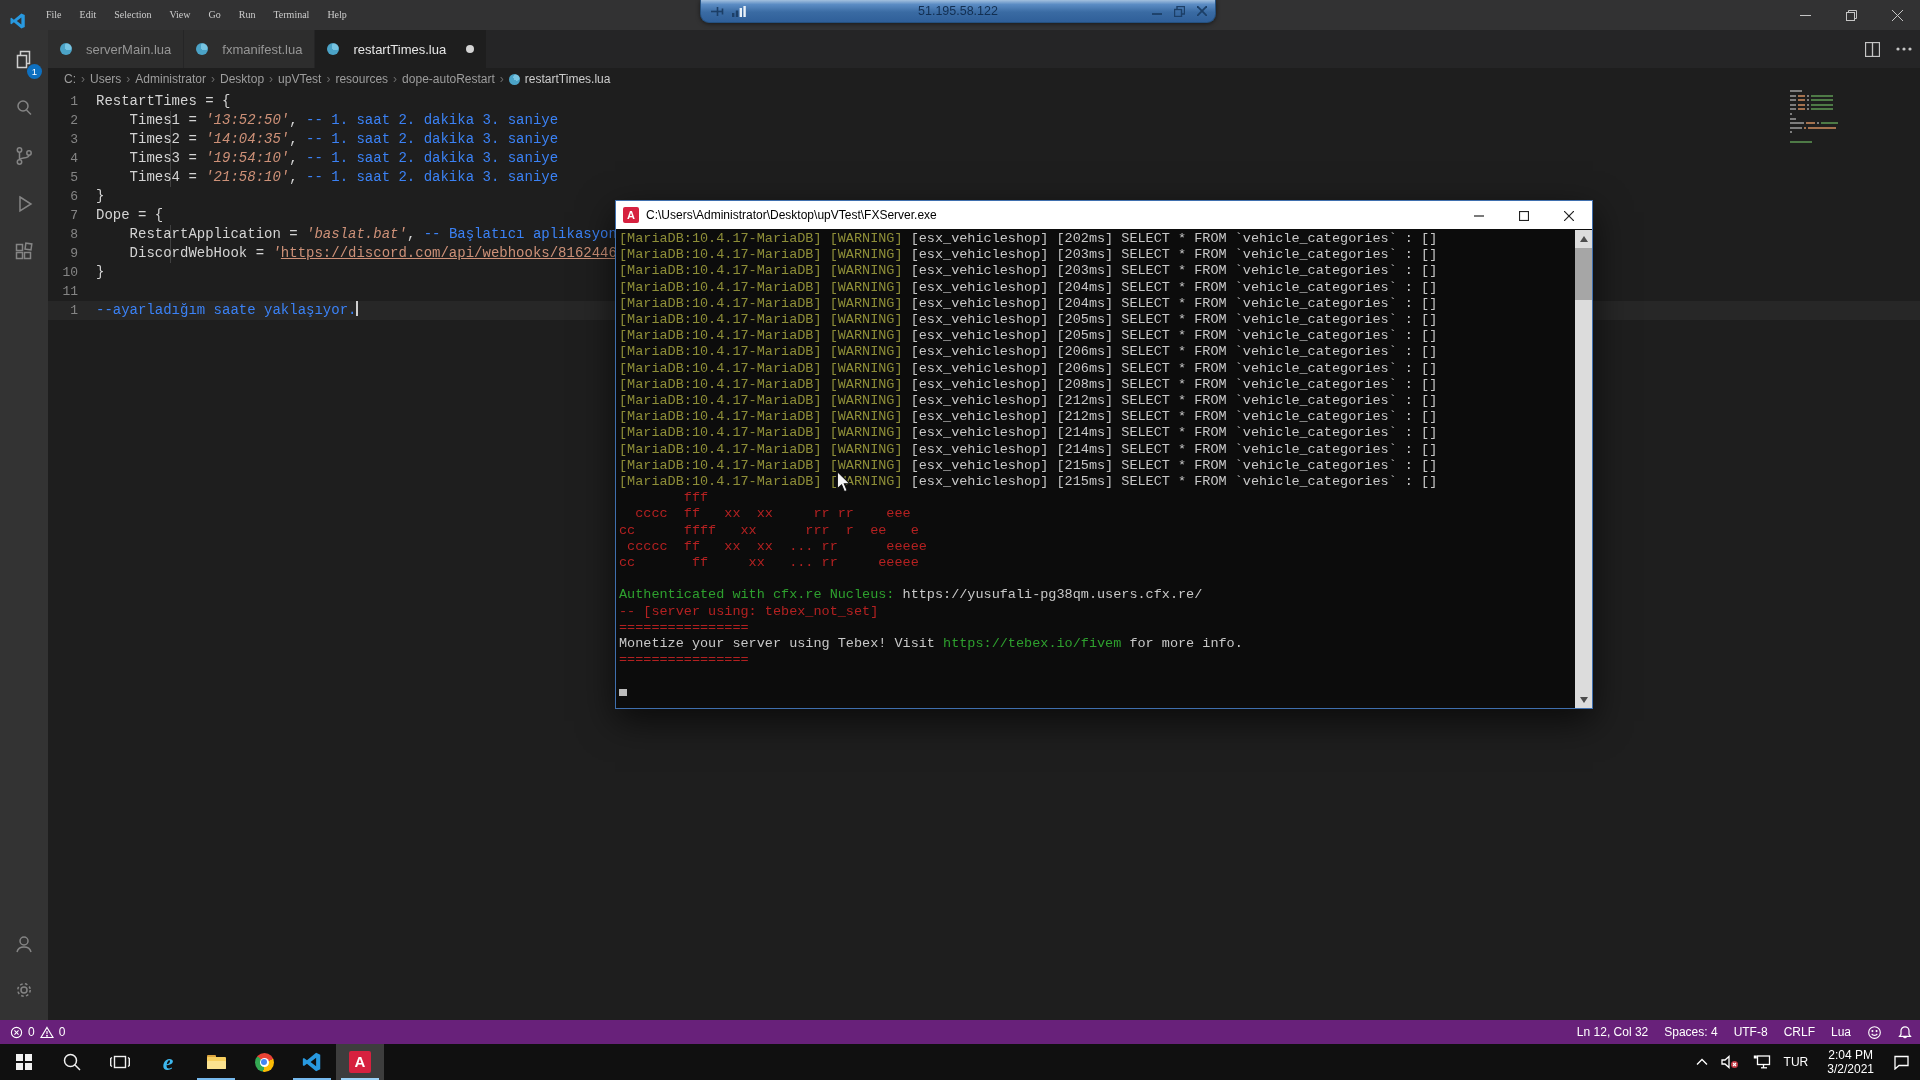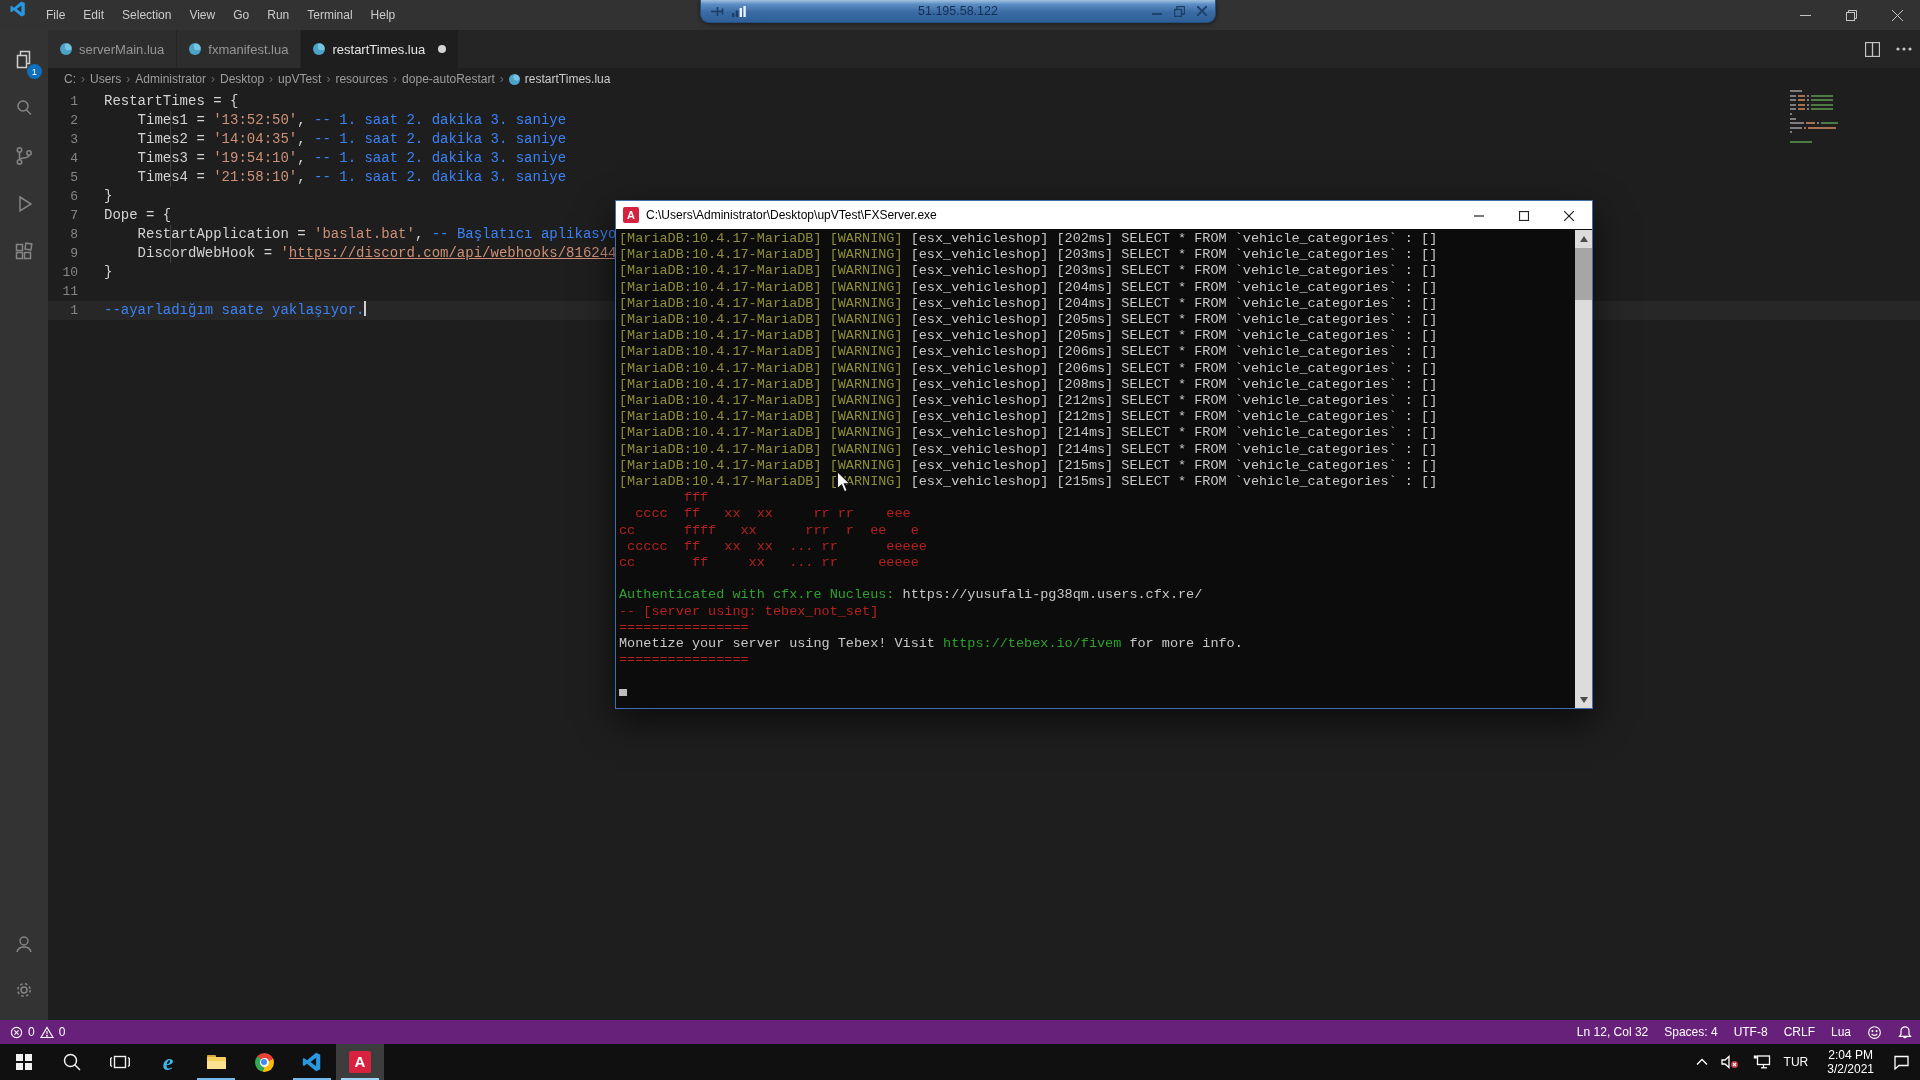--- a/index.html
+++ b/index.html
@@ -2,21 +2,21 @@
 <html><head>
 <meta charset="utf-8">
 <style>
   * { margin:0; padding:0; box-sizing:border-box; }
   html,body { width:1920px; height:1080px; overflow:hidden; background:#1e1e1e;
     font-family:"Liberation Sans", sans-serif; }
   .screen { position:absolute; inset:0; width:1920px; height:1080px; }
 
   
   .titlebar { position:absolute; left:0; top:0; width:1920px; height:30px; background:#323233;
-    display:flex; align-items:flex-start; color:#cccccc; font-size:12px; z-index:5; }
+    display:flex; align-items:flex-end; color:#cccccc; font-size:10px; z-index:5;font-family:Liberation Serif, serif; }
   .vsc-logo { width:18px; height:18px; margin:0 10px 0 9px; }
   .menu-item { padding:0 9px; height:30px; line-height:30px; color:#cccccc; cursor:default; }
   .win-controls { position:absolute; right:0; top:0; height:30px; display:flex; }
   .win-btn { width:46px; height:30px; display:flex; align-items:center; justify-content:center; }
   .win-btn svg { stroke:#c5c5c5; }
 
   
   .rdp-bar { position:absolute; left:700px; top:0; width:516px; height:23px; z-index:60;
     background:linear-gradient(180deg,#a3c0de 0%,#5b8cc4 20%,#3a6ba3 55%,#2f5f99 100%);
     border-radius:0 0 9px 9px; display:flex; align-items:center; box-shadow:0 1px 4px rgba(0,0,0,.5);
@@ -32,21 +32,21 @@
   .act-icon { position:absolute; left:0; width:48px; height:44px; display:flex; align-items:center; justify-content:center; }
   .act-icon svg { stroke:#858585; fill:none; stroke-width:1.5; }
   .act-icon.top svg { stroke:#cfcfcf; }
   .badge { position:absolute; right:6px; bottom:3px; min-width:15px; height:15px; border-radius:8px;
     background:#0e70c0; color:#fff; font-size:9.5px; line-height:15px; text-align:center; padding:0 3px; }
 
   
   .tabbar { position:absolute; left:48px; top:30px; width:1872px; height:38px; background:#252526;
     display:flex; z-index:3; }
   .tab { height:38px; display:flex; align-items:center; padding:0 12px; background:#2d2d2d;
-    color:#969696; font-size:13px; border-right:1px solid #252526; gap:7px; }
+    color:#969696; font-size:13px; border-right:1px solid #252526; gap:14px; }
   .tab.active { background:#1e1e1e; color:#e7e7e7; }
   .lua-icon { width:12px; height:12px; border-radius:50%;
     background:radial-gradient(circle at 70% 30%, #77c4e2 0 30%, #4ba3c7 31%); display:inline-block; }
   .lua-icon.small { width:11px; height:11px; margin-right:5px; }
   .mod-dot { width:8px; height:8px; border-radius:50%; background:#d4d4d4; margin-left:6px; }
   .editor-actions { position:absolute; right:8px; top:30px; height:38px; display:flex; gap:16px;
     align-items:center; z-index:4; color:#c5c5c5; }
 
   
   .breadcrumb { position:absolute; left:48px; top:68px; width:1872px; height:22px; background:#1e1e1e;
@@ -54,23 +54,23 @@
   .bc-sep { margin:0 5px; color:#6a6a6a; }
   .bc-file { color:#cccccc; display:flex; align-items:center; }
 
   
   .editor { position:absolute; left:48px; top:90px; width:1872px; height:930px; background:#1e1e1e; z-index:1; }
   .code-lines { position:absolute; left:0; top:2px; right:0; }
   .code-line { display:flex; height:19px; line-height:19px; white-space:pre;
     font-family:"Liberation Mono","DejaVu Sans Mono",monospace; font-size:14px; }
   .code-line.current { background:rgba(255,255,255,.045); }
   .ln { width:30px; text-align:right; color:#858585; flex:none; font-size:13px; }
-  .code-text { margin-left:26px; }
+  .code-text { margin-left:18px; }
   .tk-plain { color:#d4d4d4; }
-  .tk-str { color:#ce9178; }
+  .tk-str { color:#ce9178;font-style:italic; }
   .tk-com { color:#3b82f6; }
   .tk-link { color:#ce9178; text-decoration:underline; }
   .caret { display:inline-block; width:1.5px; height:15px; background:#cfcfcf; vertical-align:-2px; }
   .indent-guide { position:absolute; width:1px; background:#404040; left:122px; }
   .minimap { position:absolute; right:14px; top:0; width:116px; }
   .mm-line { height:2px; margin:0 0 2.6px 0; white-space:nowrap; }
   .mm-seg { display:inline-block; height:2px; margin-right:2px; vertical-align:top; }
   .mm-plain { background:#7d7d7d; }
   .mm-str { background:#a5724f; }
   .mm-com { background:#4e7a46; }

